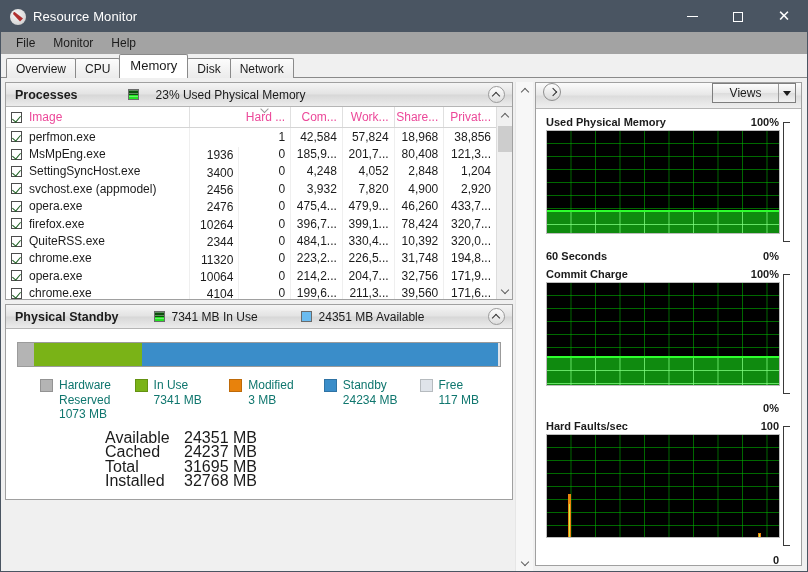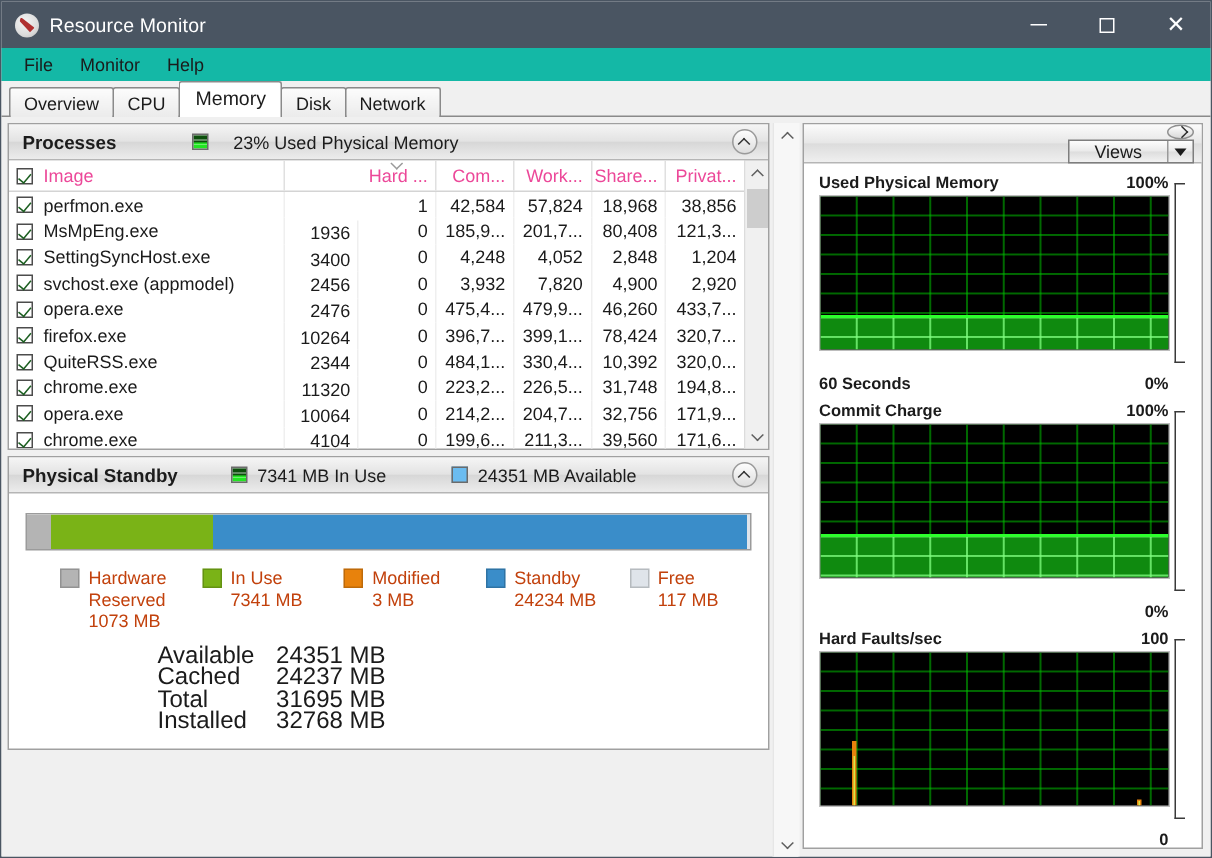--- a/index.html
+++ b/index.html
@@ -47,21 +47,21 @@
     width: 46px; height:31px; display:flex; align-items:center; justify-content:center;
     color:#ffffff;
   }
   .glyph-min { width:11px; height:1px; background:#fff; }
   .glyph-max { width:10px; height:10px; border:1px solid #fff; }
   .glyph-close { font-size:15px; line-height:15px; font-family:"DejaVu Sans", sans-serif; }
 
   
   .menubar {
     height: 22px; min-height:22px;
-    background:#14b8a6; display:flex; align-items:center;
+    background:#a3a3a3; display:flex; align-items:center;
     padding-left: 6px;
   }
   .menu-item { padding: 2px 9px; font-size:12px; color:#1b1b1b; }
 
   
   .tabstrip {
     height:24px; min-height:24px;
     background:#f0f0f0;
     display:flex; align-items:flex-end;
     padding-left:5px;
@@ -234,21 +234,21 @@
   }
   .seg-hw { background:#b4b4b4; }
   .seg-inuse { background:#7ab317; }
   .seg-mod { background:#e8820c; }
   .seg-standby { background:#3a8dc9; }
   .seg-free { background:#dfe4ea; }
 
   .legend { display:flex; margin-top:11px; padding-left:23px; }
   .leg { display:flex; margin-right:22px; }
   .leg-sw { width:13px; height:13px; margin-right:6px; margin-top:1px; flex:none; border:1px solid rgba(0,0,0,.18); }
-  .leg-txt { font-size:12px; color:#c2410c; line-height:14.5px; white-space:nowrap; }
+  .leg-txt { font-size:12px; color:#0f766e; line-height:14.5px; white-space:nowrap; }
   .leg-0 { width:92px; } .leg-1 { width:92px; } .leg-2 { width:92px; } .leg-3 { width:83px; }
 
   .summary {
     margin-top:9px; margin-left:88px;
     font-size:16px; color:#1b1b1b;
   }
   .sum-row { display:flex; line-height:14.5px; }
   .sum-k { width:72px; }
   .sum-v { width:80px; text-align:right; }
 
@@ -269,23 +269,22 @@
   .graph-outer {
     flex:1; min-height:0;
     background:#ffffff; border:1px solid #a0a0a0;
     display:flex; flex-direction:column;
     margin-bottom:5px;
   }
   .views-bar {
     height:26px; min-height:26px;
     background: linear-gradient(to bottom, #fbfbfb 0%, #e7e7e7 48%, #dcdcdc 52%, #efefef 100%);
     border-bottom:1px solid #b5b5b5;
-    display:flex; align-items:flex-end; justify-content:space-between;
+    display:flex; align-items:flex-start; justify-content:space-between;
     padding: 0 5px 7px 7px;
-    flex-direction: column;
   }
   .round-btn {
     width:18px; height:18px; border-radius:50%;
     border:1px solid #8f8f8f;
     background: linear-gradient(to bottom, #fefefe, #d9d9d9);
     display:flex; align-items:center; justify-content:center;
   }
   .arrow-right { width:6px; height:8px; position:relative; }
   .arrow-right::before {
     content:""; position:absolute; left:1px; top:1px;

